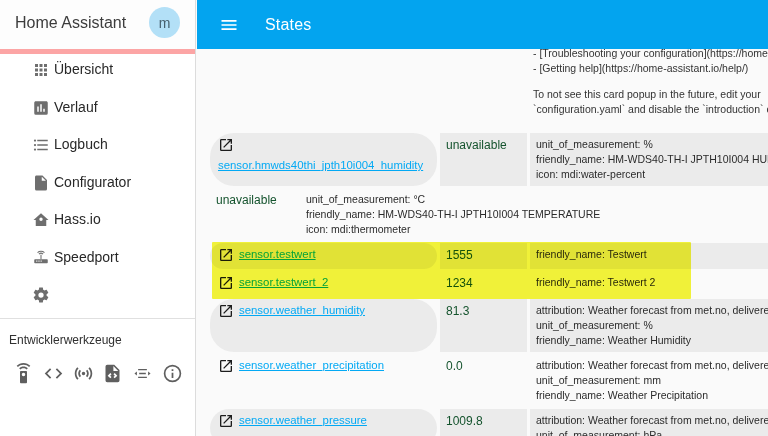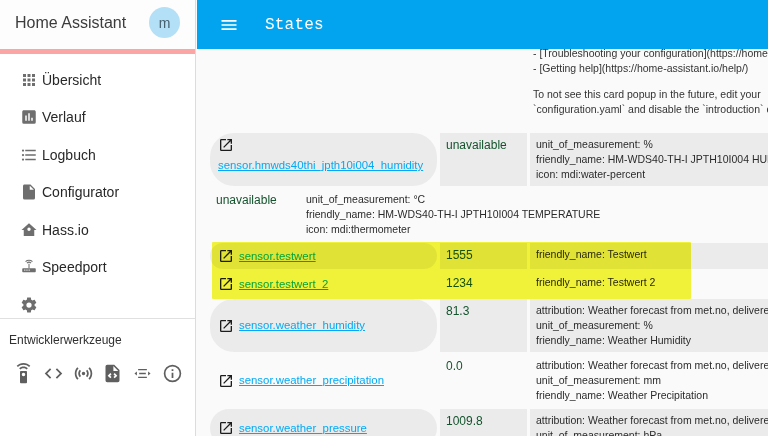--- a/index.html
+++ b/index.html
@@ -21,40 +21,40 @@
   .sidebar-title{
     position:absolute;left:15px;top:14px;font-size:16px;font-weight:500;color:#3c3c3c;
   }
   .avatar{
     position:absolute;right:15px;top:7px;width:31px;height:31px;border-radius:50%;
     background:#b3e0f7;color:#46606e;font-size:14px;
     display:flex;align-items:center;justify-content:center;cursor:pointer;
   }
   .menu{list-style:none;margin:7px 0 0 0;padding:0;}
   .menu li{
-    height:37.5px;display:flex;align-items:center;padding-left:20px;cursor:pointer;
+    height:37.5px;display:flex;align-items:flex-start;padding-left:32px;cursor:pointer;
   }
   .menu li .icon{color:#6e6e6e;}
   .menu li .label{margin-left:4px;font-size:14px;font-weight:500;color:#282828;}
   .icon{display:inline-flex;align-items:center;justify-content:center;flex:none;}
   .icon svg{display:block;fill:currentColor;}
   .sidebar-divider{position:absolute;left:0;top:318px;width:100%;height:1px;background:#e0e0e0;}
   .devtools-label{
     position:absolute;left:9px;top:333px;font-size:12px;font-weight:500;color:#303030;
   }
   .devtools-icons{
     position:absolute;left:0;top:363px;width:196px;box-sizing:border-box;
     padding:0 13px;display:flex;justify-content:space-between;align-items:center;
   }
   .devtools-icons .icon{color:#5f5f5f;cursor:pointer;}
   
   .main{position:absolute;left:197px;top:0;right:0;bottom:0;overflow:hidden;}
   .toolbar{
     position:absolute;left:0;top:0;right:0;height:49px;background:var(--accent,#03a4ef);
-    display:flex;align-items:center;z-index:3;font-family:Liberation Mono, monospace;
+    display:flex;align-items:center;z-index:3;
   }
   .hamburger{margin-left:22px;color:#ffffff;cursor:pointer;}
   .toolbar-title{margin-left:26px;color:#ffffff;font-size:16px;font-weight:500;letter-spacing:.2px;}
   .intro{
     position:absolute;left:336px;top:46px;width:600px;
     font-size:10.5px;line-height:15px;color:#333333;white-space:nowrap;
   }
   .intro-line.blank{height:11px;}
   
   .states-table{position:absolute;left:13px;top:133px;width:740px;}
@@ -62,21 +62,21 @@
   .cell{box-sizing:border-box;background:transparent;}
   .trow.shaded .cell{background:var(--shade,#ebebeb);}
   .cell.entity{width:227px;padding:4px 6px 4px 8px;line-height:18px;border-radius:24px;}
   .cell.state{width:87px;padding:5px 6px 4px 6px;font-size:12px;line-height:15px;color:#14532d;}
   .cell.attrs{width:400px;padding:4px 0 4px 6px;font-size:10.5px;line-height:15px;color:#2b2b2b;white-space:nowrap;overflow:hidden;}
   .entity-link{
     color:var(--link,#03a9f4);text-decoration:underline;font-size:11.4px;
     white-space:nowrap;display:inline-block;cursor:pointer;line-height:15px;
   }
   .trow .entity .icon{color:#1d1d1d;cursor:pointer;vertical-align:top;margin-right:5px;}
-  .trow.inline .cell.entity{display:flex;align-items:center;}
+  .trow.inline .cell.entity{display:flex;align-items:flex-start;}
   .trow.inline{min-height:26px;}
   .trow.stacked .cell.entity .icon{margin-bottom:2px;}
   
   .highlight{
     position:absolute;left:15px;top:242px;width:479px;height:57px;
     background:var(--highlight,#f5f63a);mix-blend-mode:multiply;
     pointer-events:none;z-index:5;border-radius:1px;
   }
 </style>
 </head>

